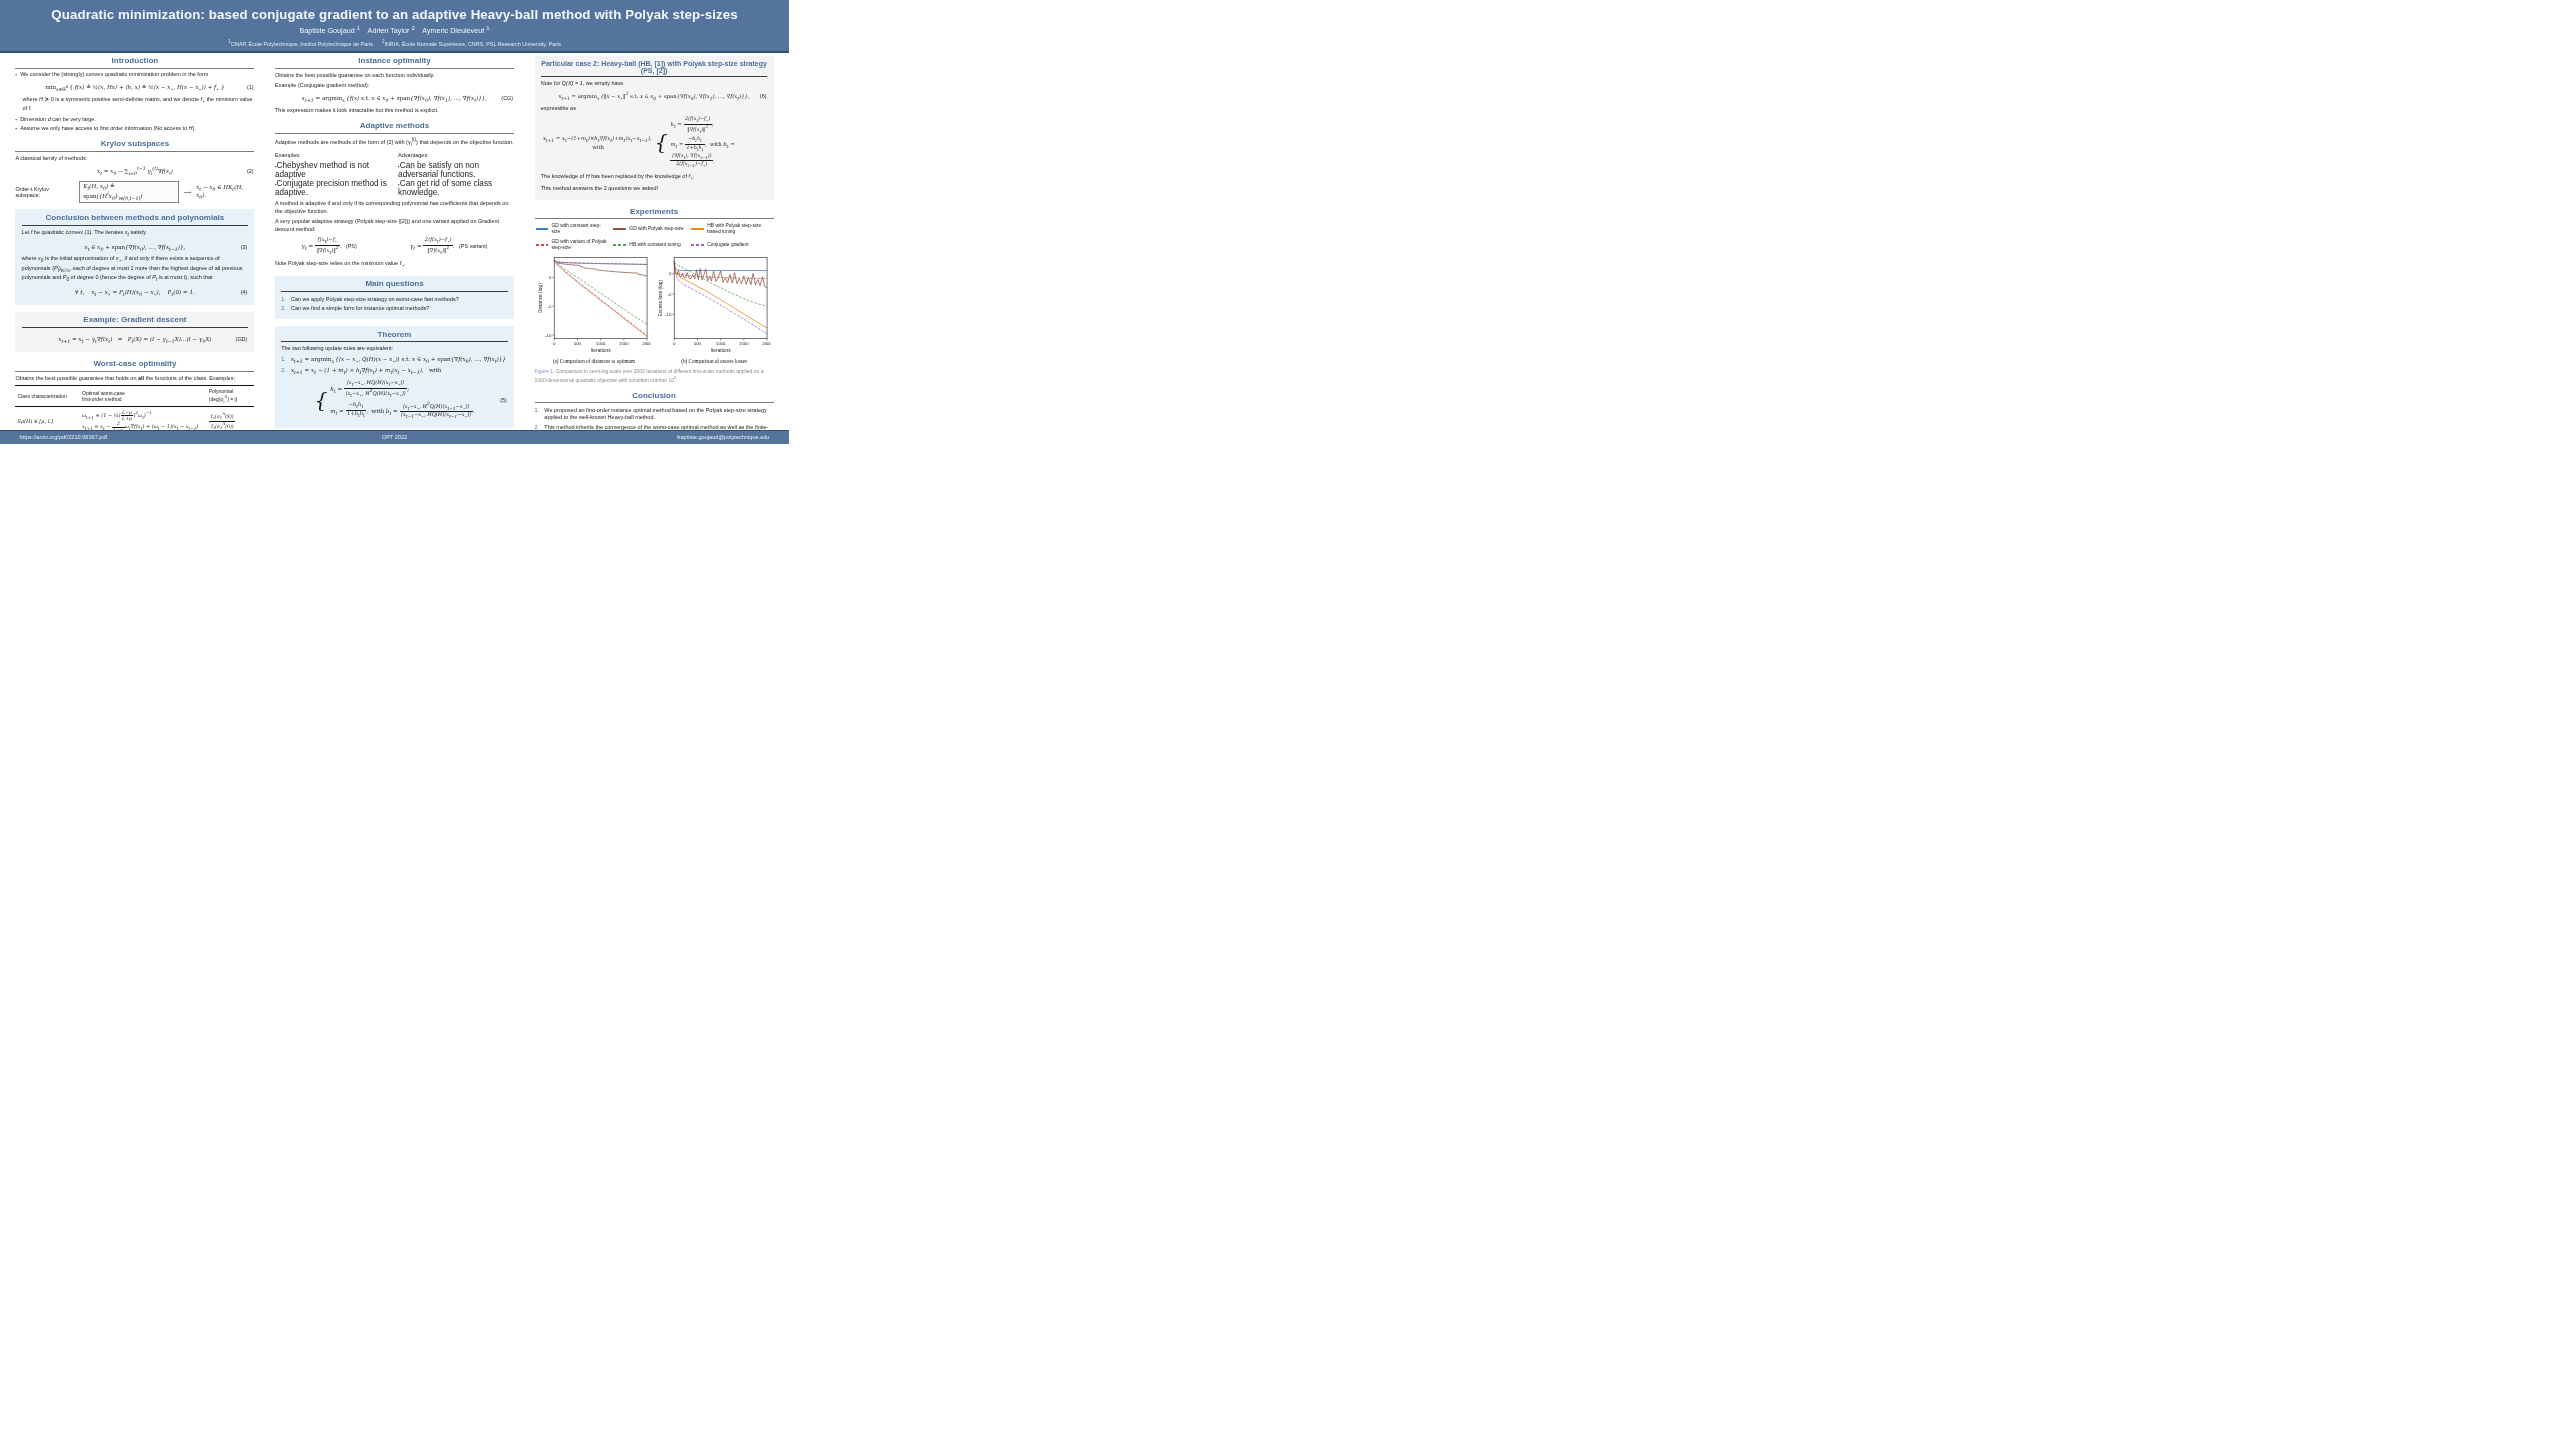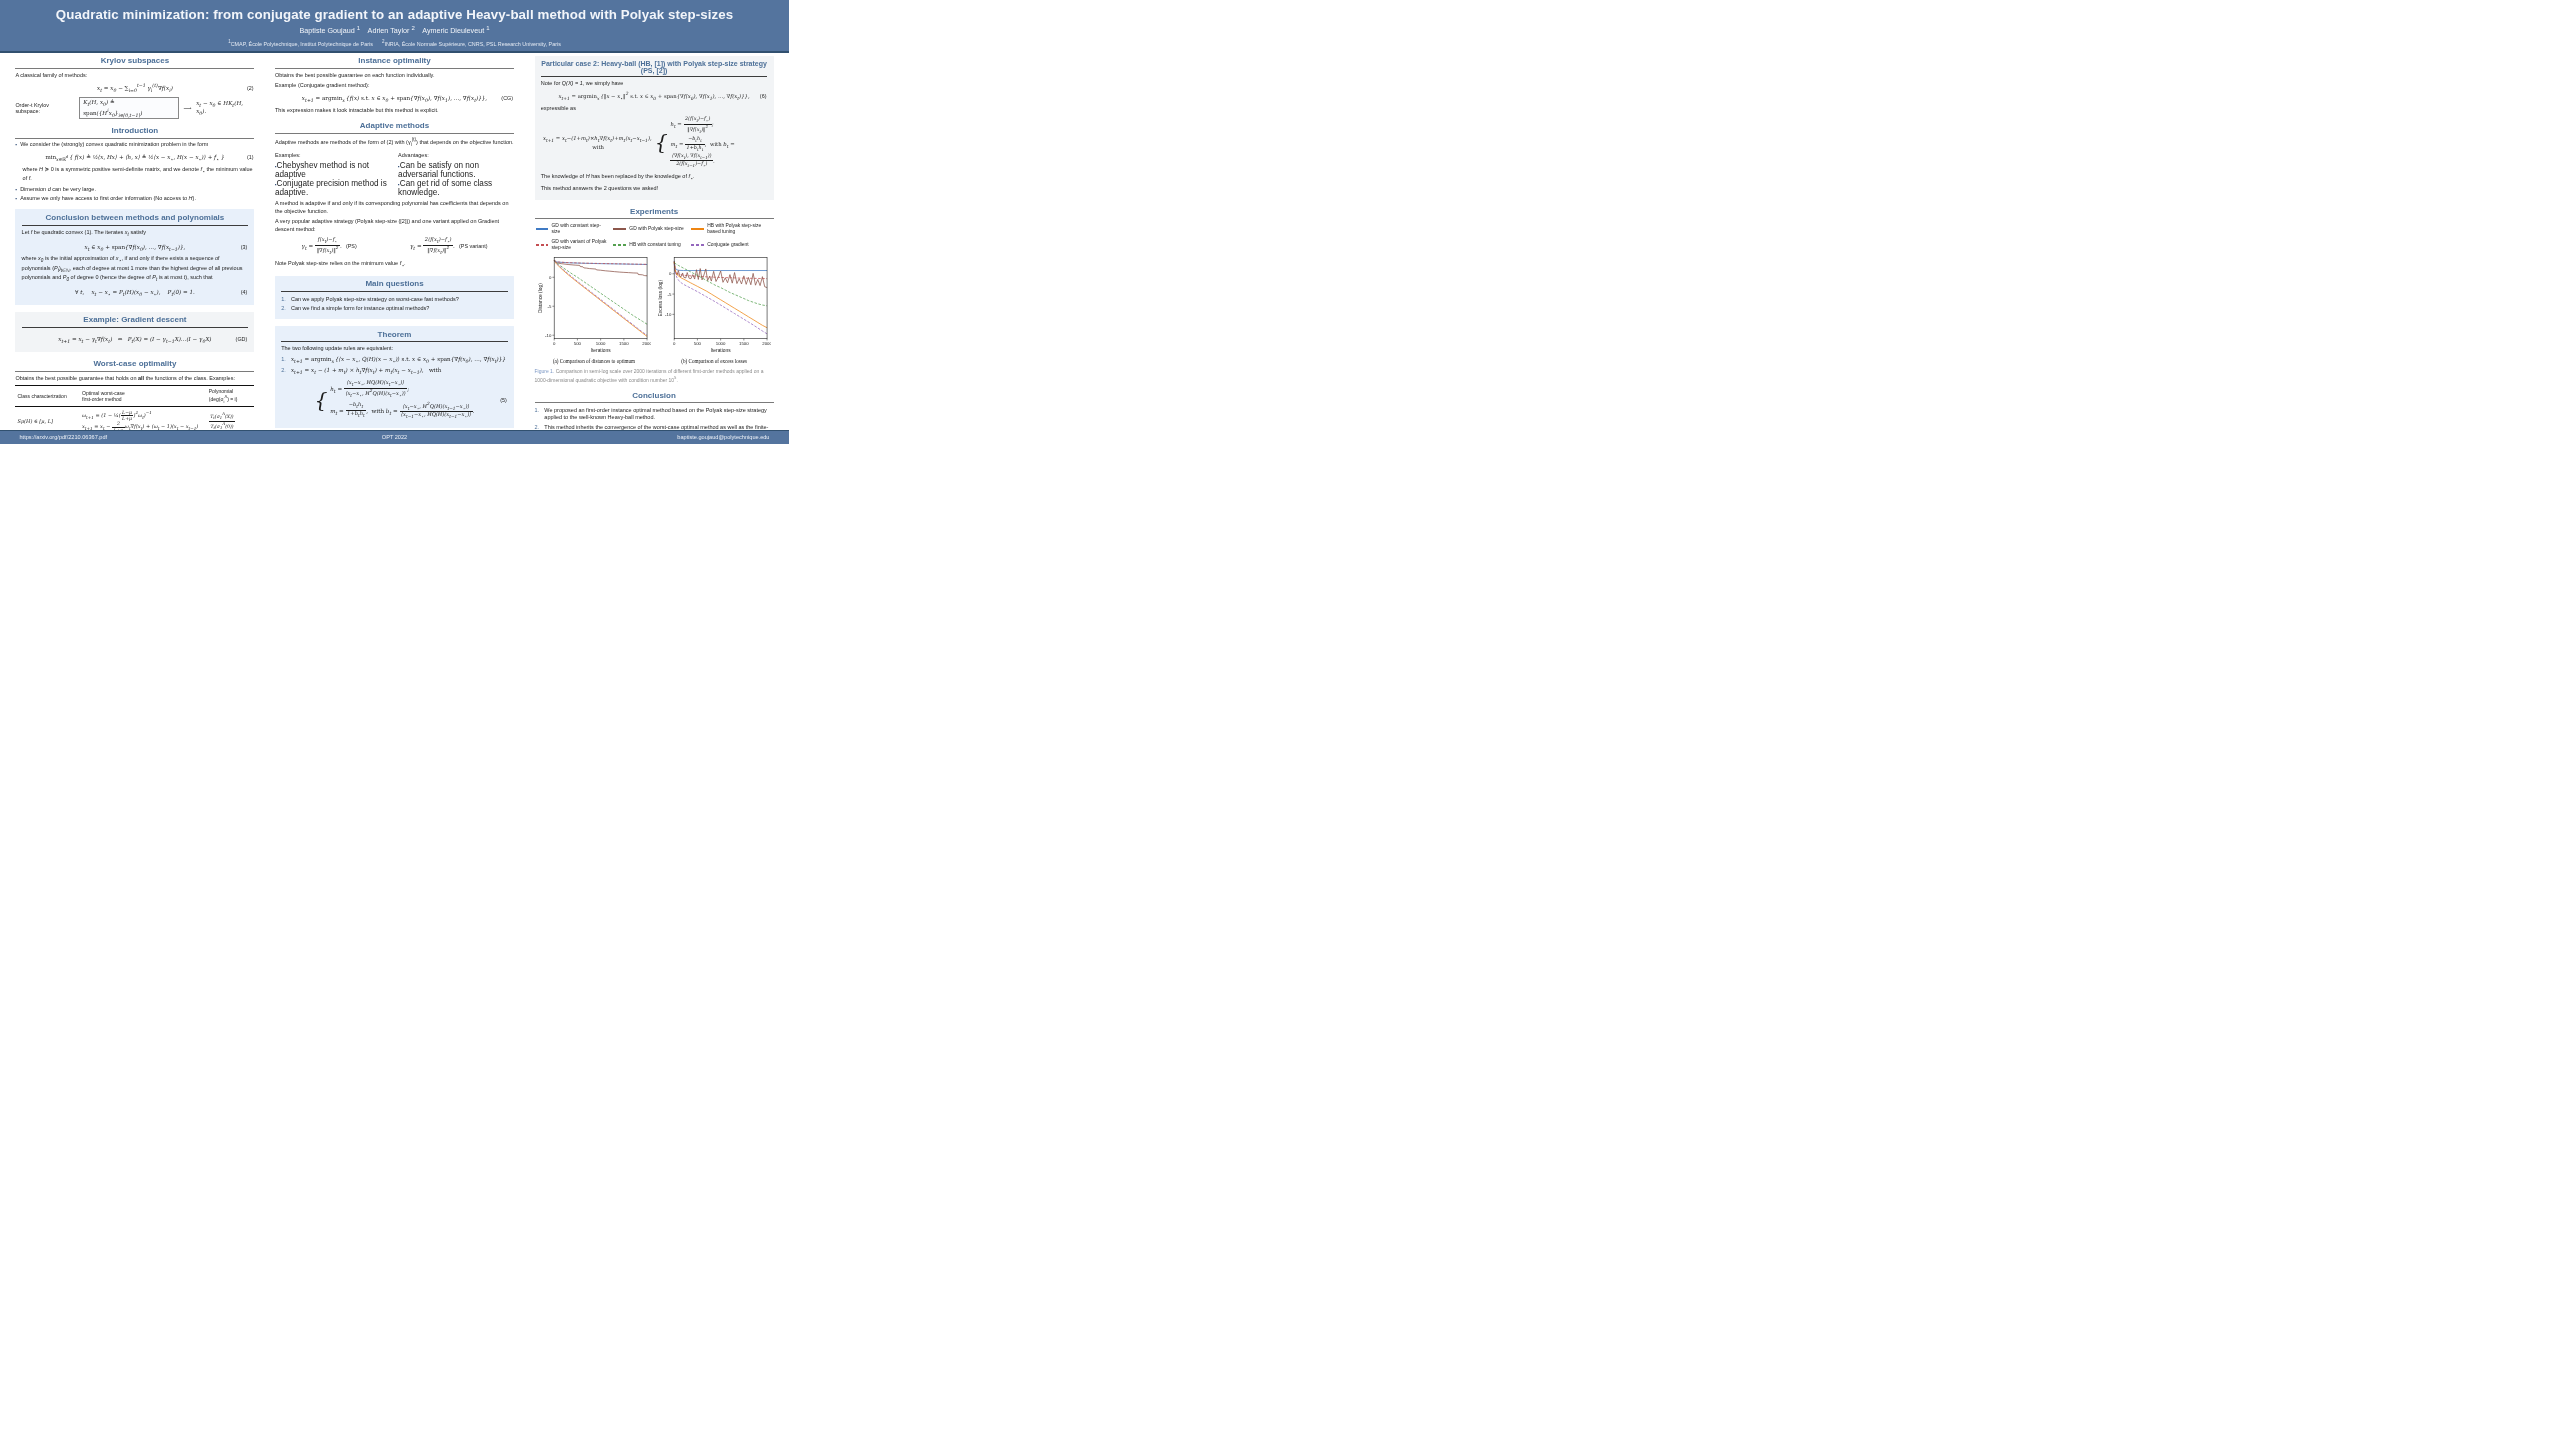--- a/index.html
+++ b/index.html
@@ -66,66 +66,66 @@
   svg.chart text.axlabel{font-family:"Liberation Sans",sans-serif;font-size:9.5px;fill:#222;}
   .figcap{font-size:5px;color:#8a8a8a;margin-top:4.6px;line-height:1.4;}
   .figcap .fl{color:#7b97c4;}
 </style>
 </head>
 <body>
 
 <div class="poster">
 
   <div class="hdr">
-    <h1>Quadratic minimization: from conjugate gradient to an adaptive Heavy-ball method with Polyak step-sizes</h1>
+    <h1>Quadratic minimization: based conjugate gradient to an adaptive Heavy-ball method with Polyak step-sizes</h1>
     <div class="auth">Baptiste Goujaud <sup>1</sup> &nbsp;&nbsp; Adrien Taylor <sup>2</sup> &nbsp;&nbsp; Aymeric Dieuleveut <sup>1</sup></div>
     <div class="affil"><sup>1</sup>CMAP, École Polytechnique, Institut Polytechnique de Paris &nbsp;&nbsp;&nbsp;&nbsp; <sup>2</sup>INRIA, École Normale Supérieure, CNRS, PSL Research University, Paris</div>
   </div>
 
   <div class="cols">
 
   <div class="col">
+
+    <div class="sec">
+      <div class="sec-head">
+            <h2>Introduction</h2>
+            <div class="rule"></div>
+          </div>
+      <div class="blist">
+        <div class="li">
+              <span class="marker">▪</span>
+              <span>We consider the (strongly) convex quadratic minimization problem in the form</span>
+            </div>
+      </div>
+      <div class="eq"><span class="m"><span class="up">min</span><sub>x∈ℝ<sup>d</sup></sub> { f(x) ≜ ½⟨x, Hx⟩ + ⟨h, x⟩ ≜ ½⟨x − x<sub>⋆</sub>, H(x − x<sub>⋆</sub>)⟩ + f<sub>⋆</sub> }</span><span class="eqnum">(1)</span></div>
+      <p style="margin-left:7.2px">where <i>H</i> ≽ 0 is a symmetric positive semi-definite matrix, and we denote <i>f<sub>⋆</sub></i> the minimum value of <i>f</i>.</p>
+      <div class="blist">
+        <div class="li">
+              <span class="marker">▪</span>
+              <span>Dimension <i>d</i> can be very large.</span>
+            </div>
+        <div class="li">
+              <span class="marker">▪</span>
+              <span>Assume we only have access to first order information (No access to <i>H</i>).</span>
+            </div>
+      </div>
+    </div>
 
     <div class="sec">
       <div class="sec-head">
             <h2>Krylov subspaces</h2>
             <div class="rule"></div>
           </div>
       <p>A classical family of methods:</p>
       <div class="eq"><span class="m">x<sub>t</sub> = x<sub>0</sub> − ∑<sub>i=0</sub><sup>t−1</sup> γ<sub>i</sub><sup>(t)</sup>∇f(x<sub>i</sub>)</span><span class="eqnum">(2)</span></div>
       <div style="display:flex;align-items:center;gap:4.6px;margin-top:4.6px;font-size:5.4px">
         <span>Order-t Krylov subspace:</span>
         <span class="kbox m">K<sub>t</sub>(H, x<sub>0</sub>) ≜ <span class="up">span</span>({H<sup>i</sup>x<sub>0</sub>}<sub>i∈[0,t−1]</sub>)</span>
         <span class="m up">⟶</span>
         <span class="m">x<sub>t</sub> − x<sub>0</sub> ∈ HK<sub>t</sub>(H, x<sub>0</sub>).</span>
-      </div>
-    </div>
-
-    <div class="sec">
-      <div class="sec-head">
-            <h2>Introduction</h2>
-            <div class="rule"></div>
-          </div>
-      <div class="blist">
-        <div class="li">
-              <span class="marker">▪</span>
-              <span>We consider the (strongly) convex quadratic minimization problem in the form</span>
-            </div>
-      </div>
-      <div class="eq"><span class="m"><span class="up">min</span><sub>x∈ℝ<sup>d</sup></sub> { f(x) ≜ ½⟨x, Hx⟩ + ⟨h, x⟩ ≜ ½⟨x − x<sub>⋆</sub>, H(x − x<sub>⋆</sub>)⟩ + f<sub>⋆</sub> }</span><span class="eqnum">(1)</span></div>
-      <p style="margin-left:7.2px">where <i>H</i> ≽ 0 is a symmetric positive semi-definite matrix, and we denote <i>f<sub>⋆</sub></i> the minimum value of <i>f</i>.</p>
-      <div class="blist">
-        <div class="li">
-              <span class="marker">▪</span>
-              <span>Dimension <i>d</i> can be very large.</span>
-            </div>
-        <div class="li">
-              <span class="marker">▪</span>
-              <span>Assume we only have access to first order information (No access to <i>H</i>).</span>
-            </div>
       </div>
     </div>
 
     <div class="sec box box-blue">
       <div class="sec-head">
             <h2>Conclusion between methods and polynomials</h2>
             <div class="rule"></div>
           </div>
       <p>Let <i>f</i> be quadratic convex (1). The iterates <i>x<sub>t</sub></i> satisfy</p>
       <div class="eq"><span class="m">x<sub>t</sub> ∈ x<sub>0</sub> + <span class="up">span</span>{∇f(x<sub>0</sub>), …, ∇f(x<sub>t−1</sub>)},</span><span class="eqnum">(3)</span></div>

